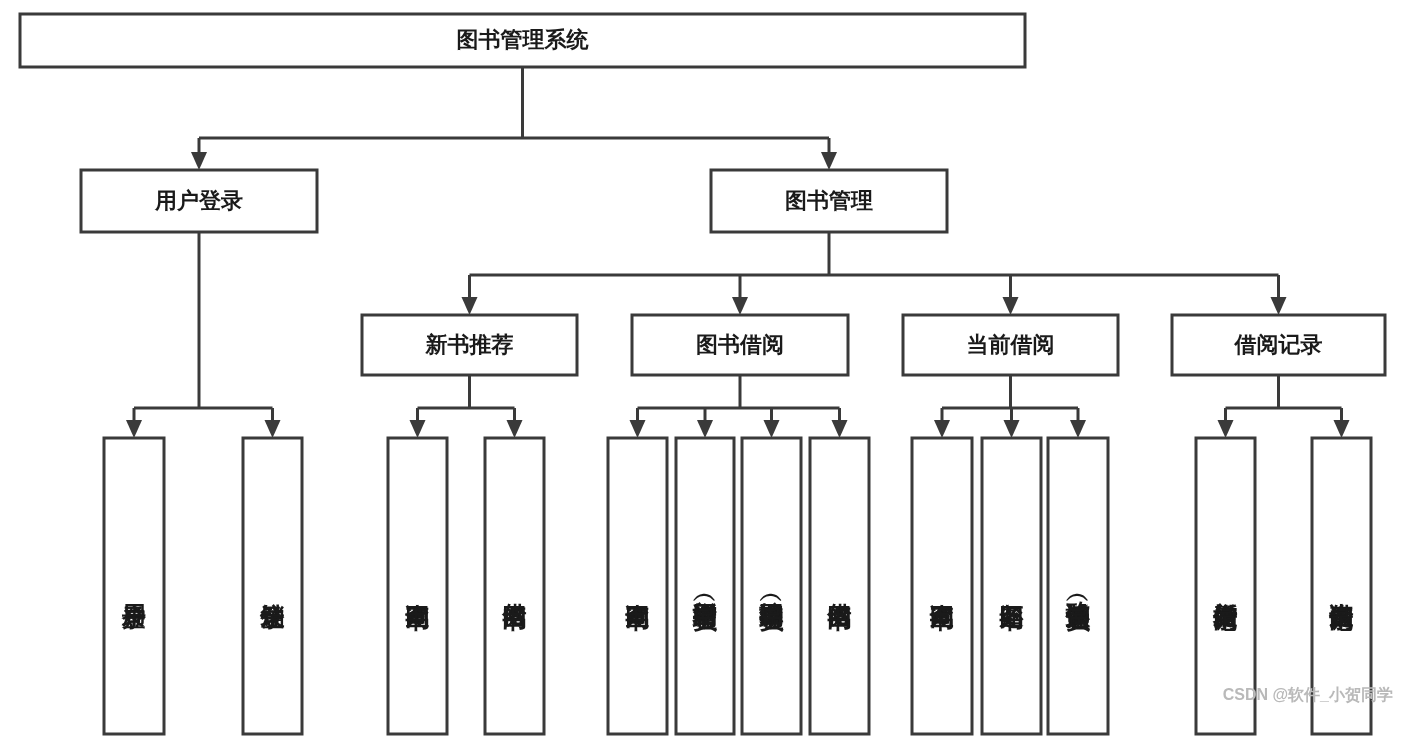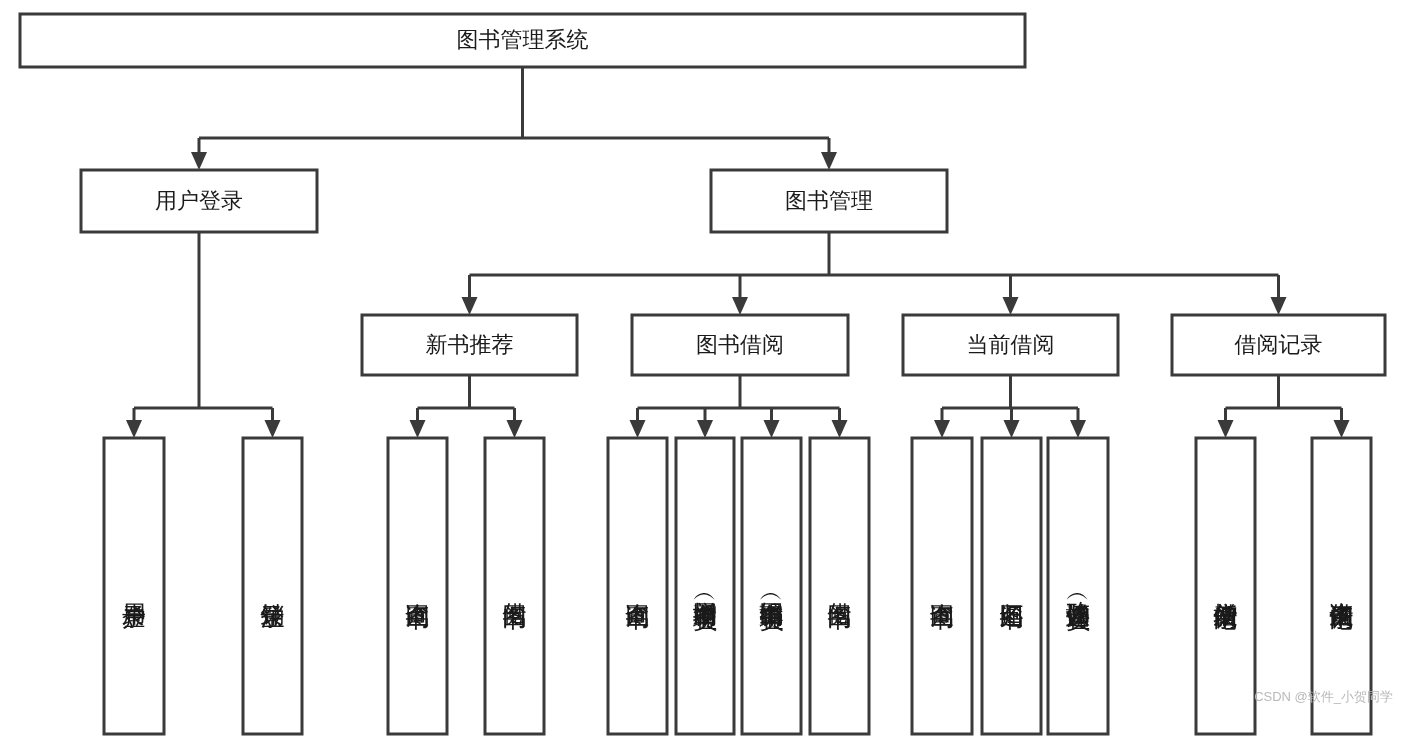--- a/index.html
+++ b/index.html
@@ -1,31 +1,31 @@
 <!DOCTYPE html>
 <html><head>
 <meta charset="utf-8">
 <style>
   html,body{margin:0;padding:0;background:#ffffff;}
   body{width:1405px;height:747px;overflow:hidden;
        font-family:"Liberation Sans","DejaVu Sans",sans-serif;color:#1a1a1a;}
-  #diagram-root{position:relative;width:1405px;height:712px;}
+  #diagram-root{position:relative;width:1405px;height:712px;font-weight:bold;}
   svg#tree{position:absolute;left:0;top:0;width:1405px;height:747px;display:block;}
   .node-rect{fill:#ffffff;stroke:#3a3a3a;stroke-width:3;}
   .conn{stroke:#3a3a3a;stroke-width:3;fill:none;}
   .arrow-head{fill:#3a3a3a;stroke:none;}
   .node-label-h{font-family:"Liberation Sans","DejaVu Sans",sans-serif;
       font-size:22px;fill:#1a1a1a;text-anchor:middle;dominant-baseline:middle;}
   .leaf-wrap{position:absolute;display:flex;align-items:center;justify-content:center;
       box-sizing:border-box;pointer-events:none;}
   .leaf-text{writing-mode:vertical-rl;text-orientation:upright;
       font-family:"Liberation Sans","DejaVu Sans",sans-serif;
       font-size:24px;line-height:1.08;letter-spacing:1px;color:#1a1a1a;
       white-space:nowrap;text-align:center;}
-  .watermark{position:absolute;right:12px;bottom:6px;font-size:13px;color:#b9b9b9;
+  .watermark{position:absolute;right:12px;bottom:6px;font-size:16px;color:#b9b9b9;
       font-family:"Liberation Sans","DejaVu Sans",sans-serif;white-space:nowrap;}
 </style>
 </head>
 <body>
 
 <div id="diagram-root">
   <svg id="tree" viewBox="0 0 1405 747" xmlns="http://www.w3.org/2000/svg">
     <g id="connectors-layer">
         <g>
           <line class="conn" x1="522.5" y1="67" x2="522.5" y2="138"></line>

